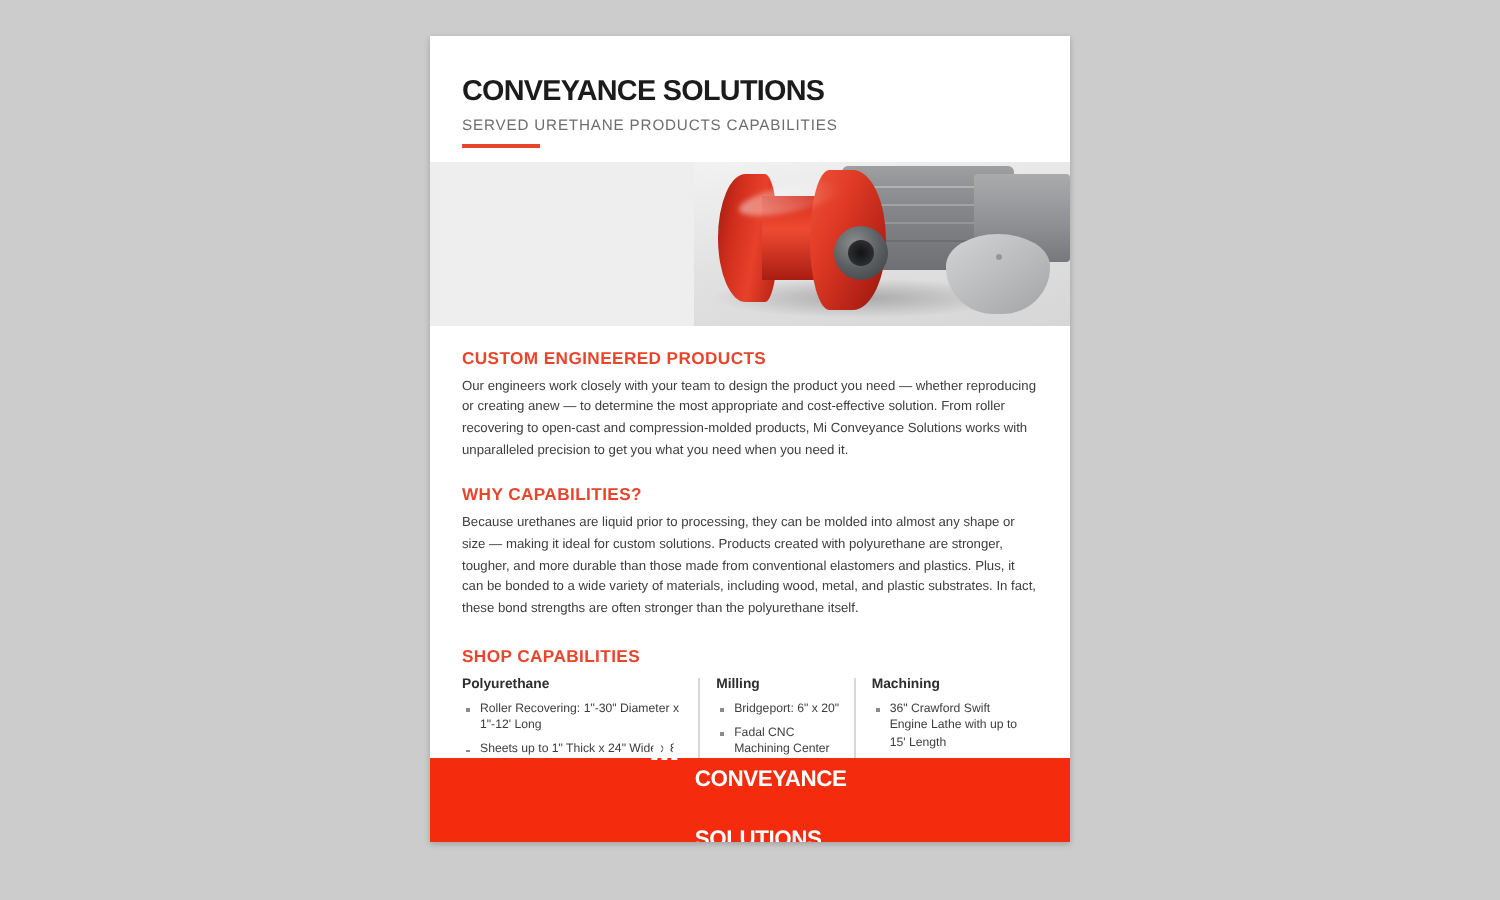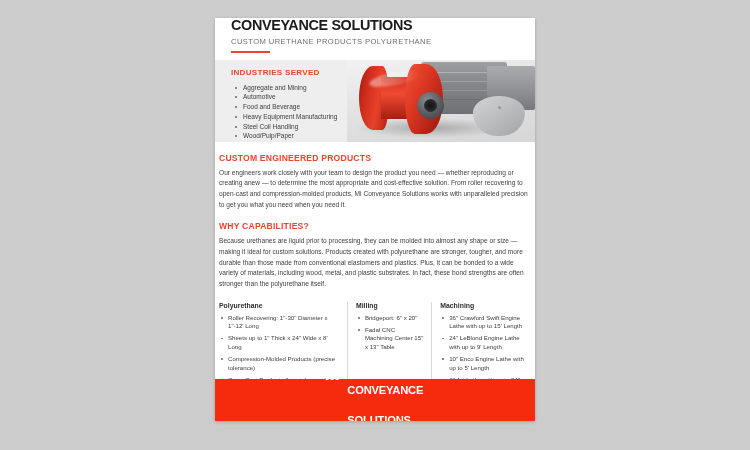--- a/index.html
+++ b/index.html
@@ -29,20 +29,21 @@
     width: 320px;
     height: 403px;
     background: #ffffff;
     box-shadow: 0 1px 3px rgba(0,0,0,0.22);
     overflow: hidden;
   }
 
   
   .header {
     padding: 0 16px 0 16px;
+    margin-top: 21px;
   }
   .brand-title {
     font-size: 14.4px;
     font-weight: bold;
     letter-spacing: -0.35px;
     color: #1b1b1b;
     line-height: 1.05;
     white-space: nowrap;
   }
   .brand-sub {
@@ -201,21 +202,21 @@
   .ph-bore {
     position:absolute;
     left: 67px; top: 35px;
     width: 13px; height: 13px;
     background: radial-gradient(circle at 50% 50%, #121314 0%, #2c2e30 70%, #4a4c4f 100%);
     border-radius: 50%;
   }
 
   
   .body-pad {
-    padding: 0 4px;
+    padding: 0 16px;
   }
   .sec {
     margin-top: 11px;
   }
   .sec-title {
     color: #e8452c;
     font-weight: bold;
     font-size: 8.6px;
     letter-spacing: 0.2px;
   }
@@ -330,37 +331,26 @@
 </style>
 </head>
 <body>
 
 <div id="canvas">
 
   <div id="sheet">
 
     <div class="header">
       <div class="brand-title">CONVEYANCE SOLUTIONS</div>
-      <div class="brand-sub">CUSTOM URETHANE PRODUCTS POLYURETHANE</div>
+      <div class="brand-sub">SERVED URETHANE PRODUCTS CAPABILITIES</div>
       <div class="header-rule"></div>
     </div>
 
     <div class="hero">
 
-      <div class="hero-left">
-        <div class="section-red">INDUSTRIES SERVED</div>
-        <ul class="ind-list">
-          <li>Aggregate and Mining</li>
-          <li>Automotive</li>
-          <li>Food and Beverage</li>
-          <li>Heavy Equipment Manufacturing</li>
-          <li>Steel Coil Handling</li>
-          <li>Wood/Pulp/Paper</li>
-        </ul>
-      </div>
 
       <div class="hero-photo">
         <div class="ph-body"></div>
         <div class="ph-body2"></div>
         <div class="ph-shadow"></div>
         <div class="ph-disc"></div>
         <div class="ph-red-wrap">
           <div class="ph-red-flangeL"></div>
           <div class="ph-red-core"></div>
           <div class="ph-red-flangeR"></div>
@@ -378,20 +368,21 @@
         <div class="sec-title">CUSTOM ENGINEERED PRODUCTS</div>
         <div class="sec-body">Our engineers work closely with your team to design the product you need — whether reproducing or creating anew — to determine the most appropriate and cost-effective solution. From roller recovering to open-cast and compression-molded products, Mi Conveyance Solutions works with unparalleled precision to get you what you need when you need it.</div>
       </div>
 
       <div class="sec">
         <div class="sec-title">WHY CAPABILITIES?</div>
         <div class="sec-body">Because urethanes are liquid prior to processing, they can be molded into almost any shape or size — making it ideal for custom solutions. Products created with polyurethane are stronger, tougher, and more durable than those made from conventional elastomers and plastics. Plus, it can be bonded to a wide variety of materials, including wood, metal, and plastic substrates. In fact, these bond strengths are often stronger than the polyurethane itself.</div>
       </div>
 
       <div class="shop">
+        <div class="sec-title">SHOP CAPABILITIES</div>
 
         <div class="cols">
 
           <div class="col c1">
             <div class="col-head">Polyurethane</div>
             <ul class="cap-list">
               <li>Roller Recovering: 1"-30" Diameter x 1"-12' Long</li>
               <li>Sheets up to 1" Thick x 24" Wide x 8' Long</li>
               <li>Compression-Molded Products (precise tolerance)</li>
               <li>Open-Cast Products (less tolerance)</li>

